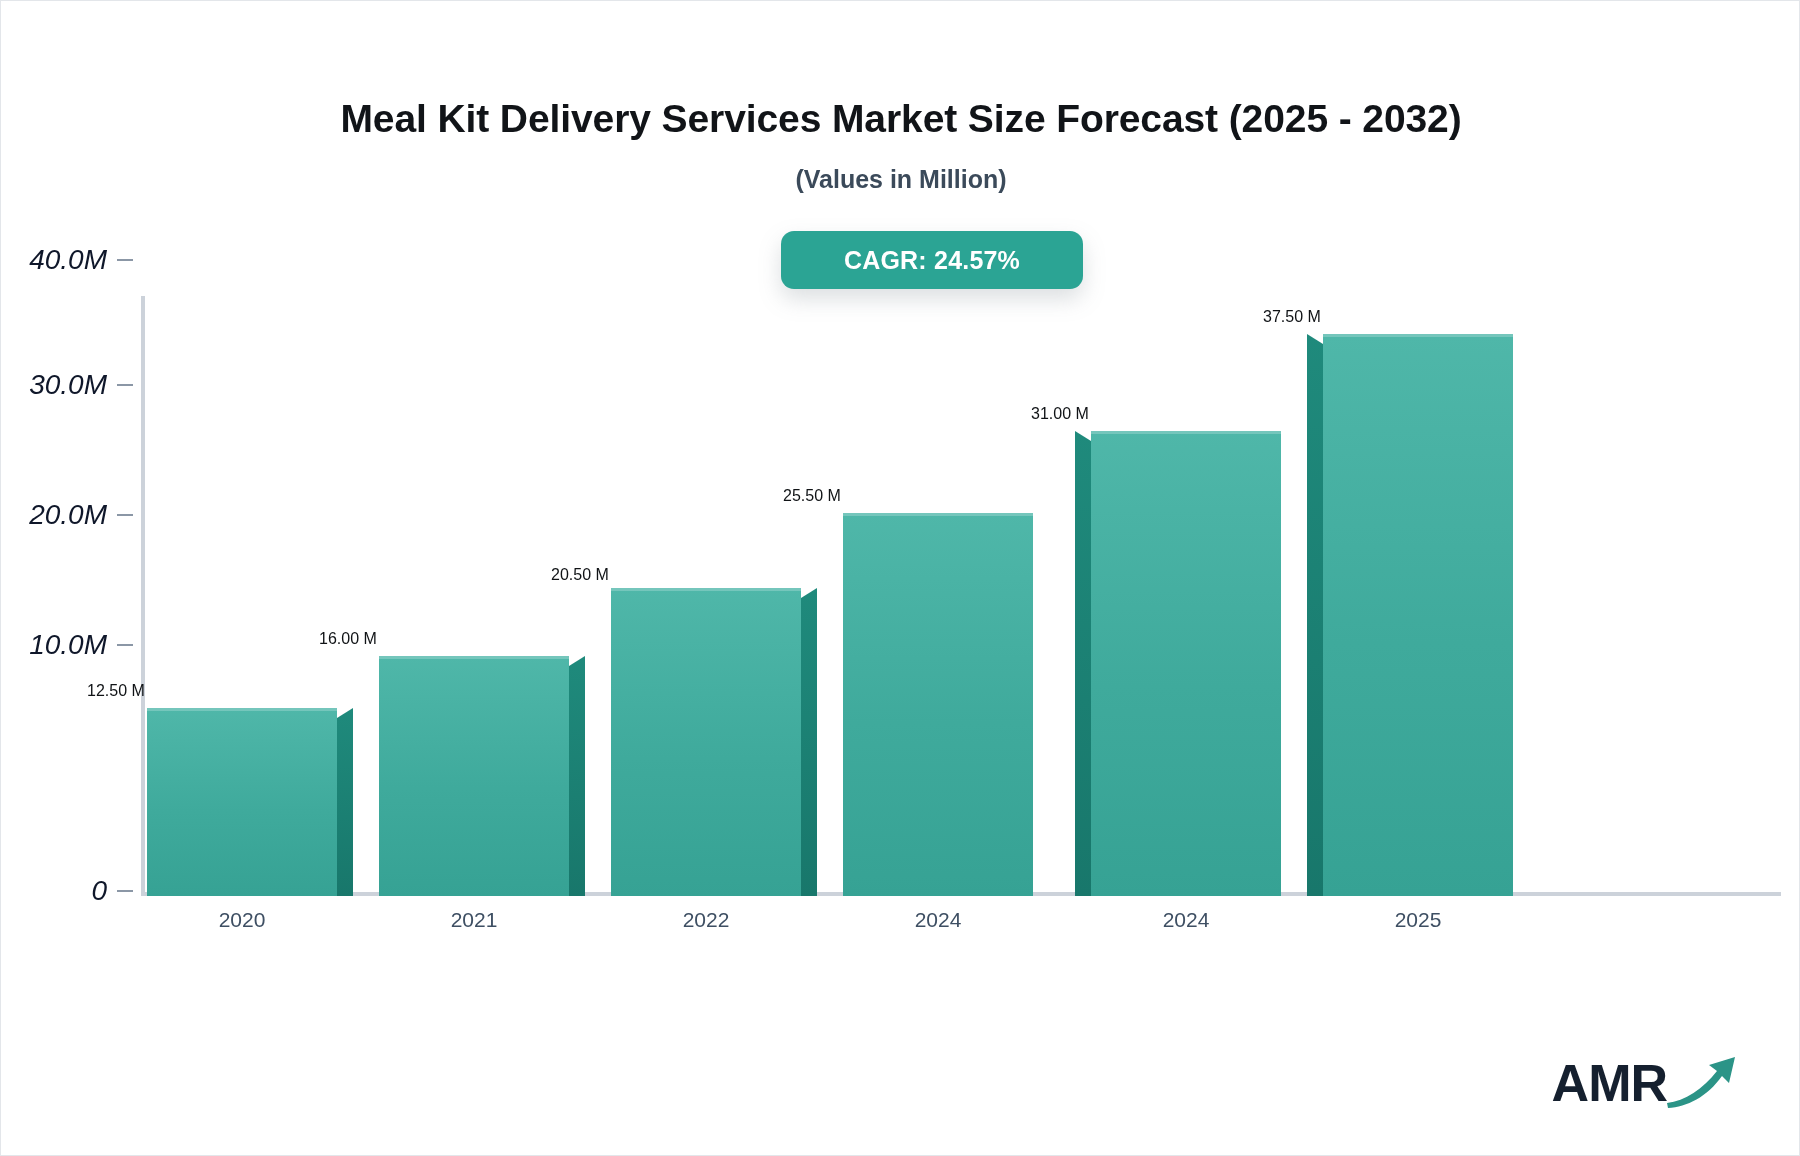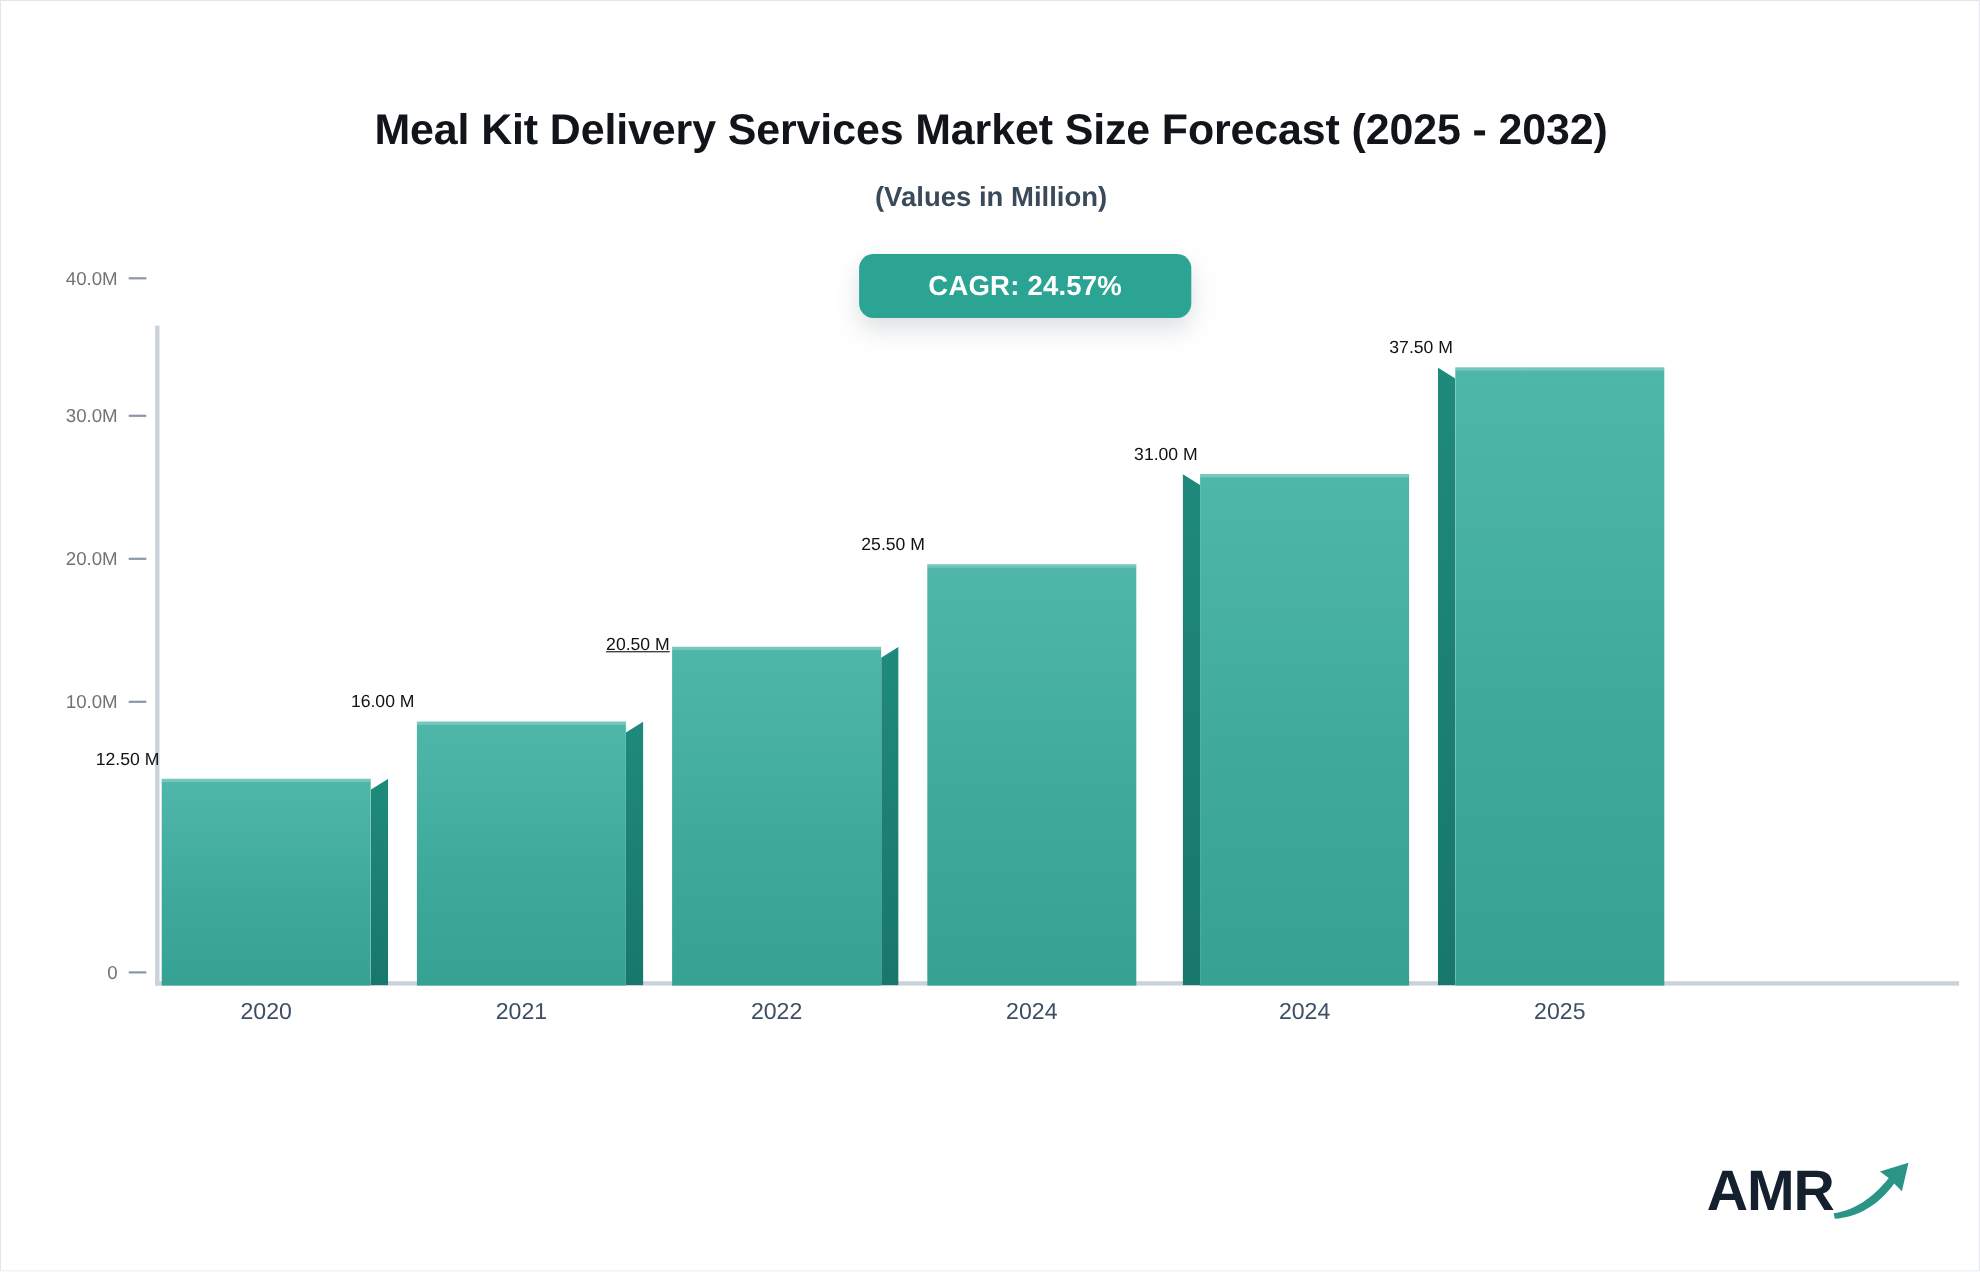--- a/index.html
+++ b/index.html
@@ -55,23 +55,24 @@
     background:#ccd2da;
   }
   .axis-line-x{
     position:absolute;left:0;bottom:0px;width:1640px;height:4px;
     background:#ccd2da;
   }
 
   
   .ytick{
     position:absolute;
-    font-size:17px;color:#737373;
+    font-size:28px;color:#0f172a;
     text-align:right;
     white-space:nowrap;
+    font-style:italic;
   }
   .ytick .lbl{display:inline-block;width:92px;text-align:right;}
   .ytick .dash{
     display:inline-block;width:16px;height:2px;background:#8b97a6;
     vertical-align:middle;margin-left:10px;margin-bottom:3px;
   }
 
   
   .bars{
     position:absolute;left:0;top:0;width:1640px;height:600px;
@@ -177,21 +178,21 @@
         <div class="side-right" style="height:240px;"></div>
         <div class="bar-value" style="bottom:248px;">16.00 M</div>
         <div class="xlabel" style="left:0;width:190px;">2021</div>
       </div>
 
       <div class="bar-group" style="left:470px;width:190px;">
         <div class="bar-body" style="height:308px;">
           <div class="bar-top-hi"></div>
         </div>
         <div class="side-right" style="height:308px;"></div>
-        <div class="bar-value" style="bottom:300px;text-decoration:underline;">20.50 M</div>
+        <div class="bar-value" style="bottom:312px;">20.50 M</div>
         <div class="xlabel" style="left:0;width:190px;">2022</div>
       </div>
 
       <div class="bar-group" style="left:702px;width:190px;">
         <div class="bar-body" style="height:383px;">
           <div class="bar-top-hi"></div>
         </div>
         <div class="bar-value" style="bottom:391px;">25.50 M</div>
         <div class="xlabel" style="left:0;width:190px;">2024</div>
       </div>

